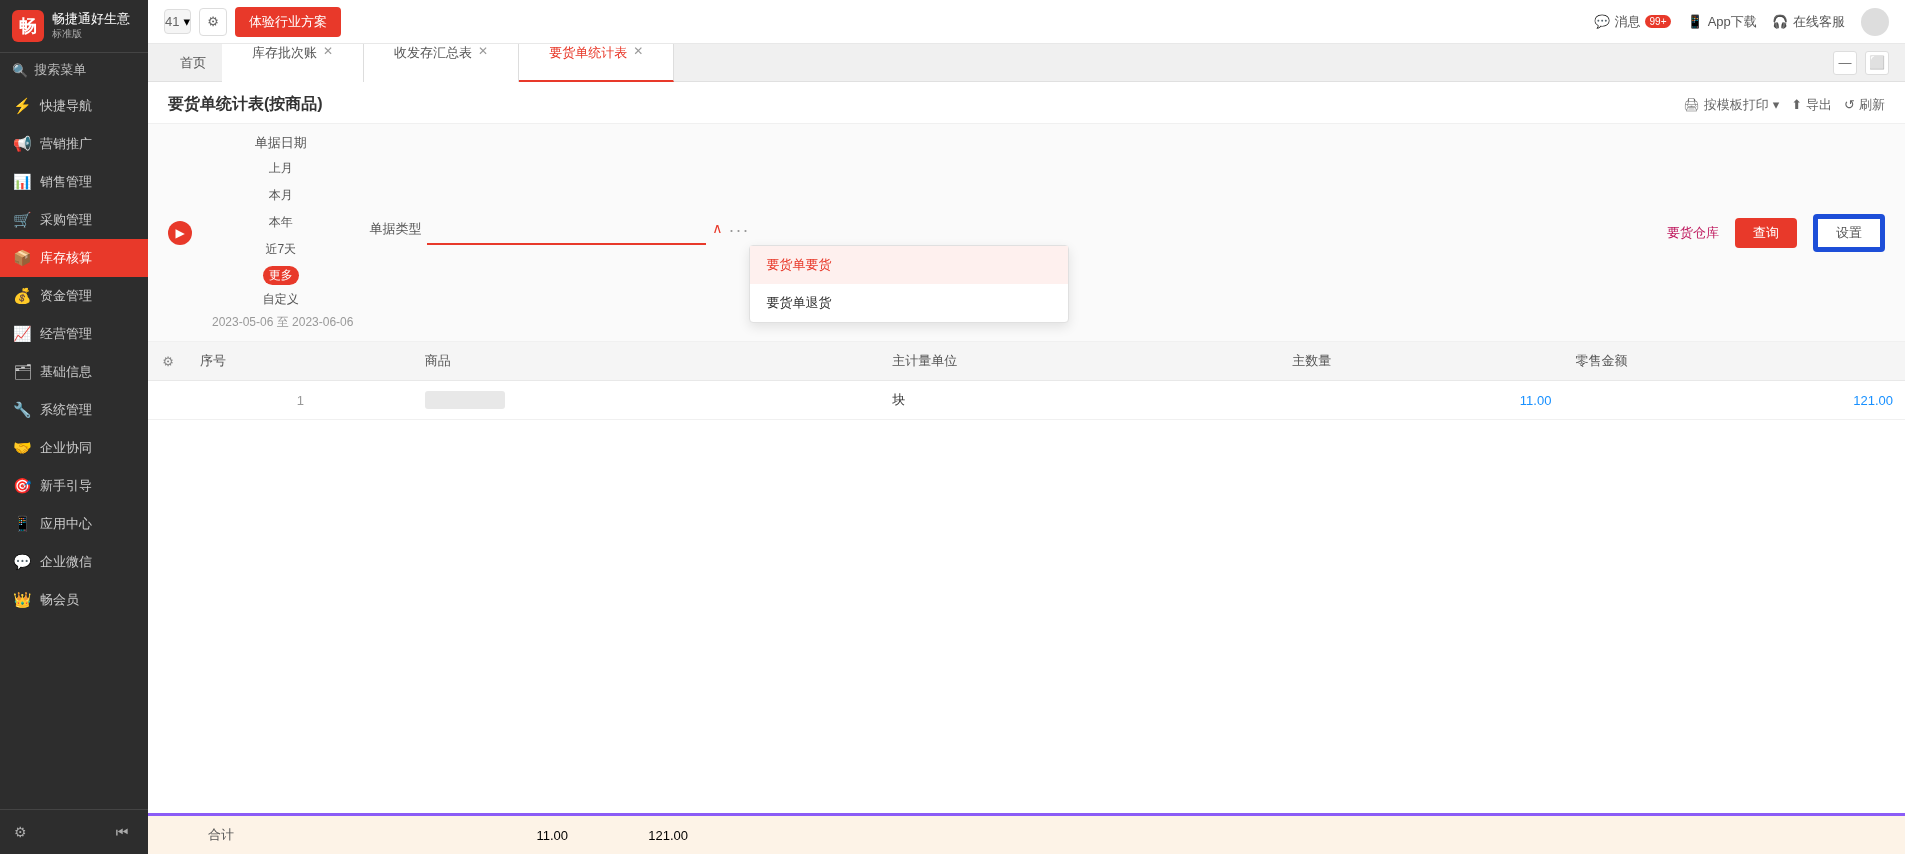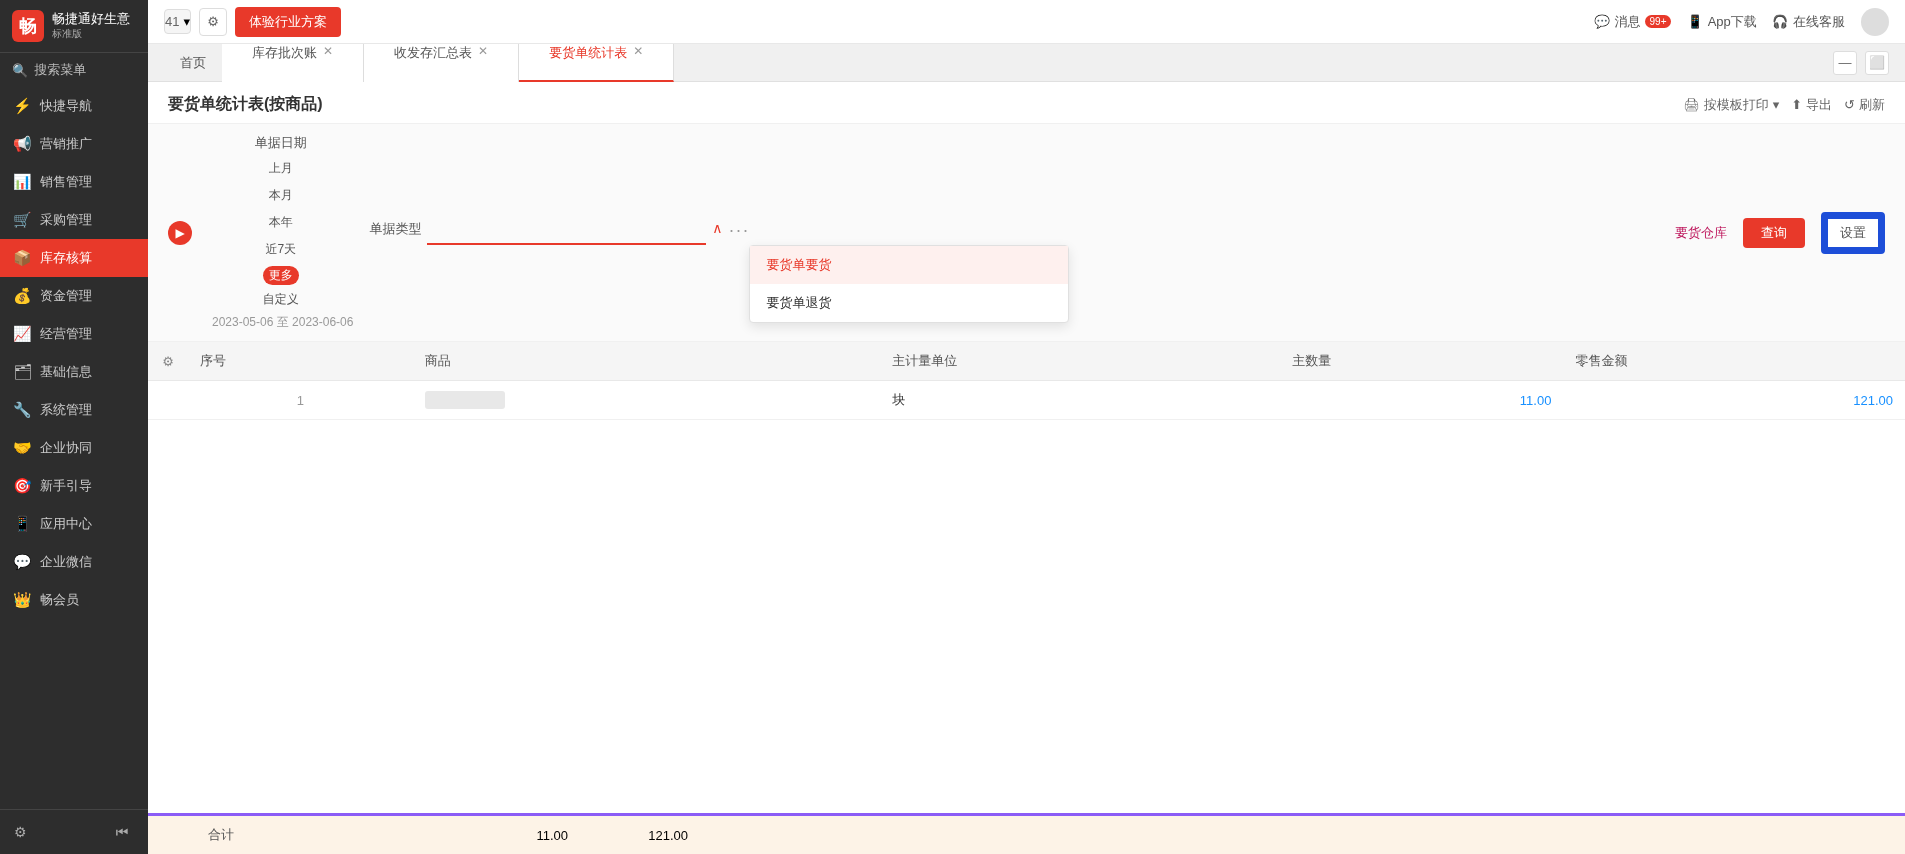--- a/index.html
+++ b/index.html
@@ -248,23 +248,23 @@
       color: white;
       border: none;
       border-radius: 4px;
       padding: 6px 18px;
       cursor: pointer;
       font-size: 13px;
     }
     .setting-btn {
       background: white;
       color: #555;
-      border: 7px solid #1d4ed8;
+      border: 5px solid #1d4ed8;
       border-radius: 4px;
-      padding: 5px 12px;
+      padding: 5px 18px;
       cursor: pointer;
       font-size: 13px;
     }
 
     
     .dropdown-overlay {
       position: absolute;
       top: 100%;
       left: 380px;
       width: 320px;

